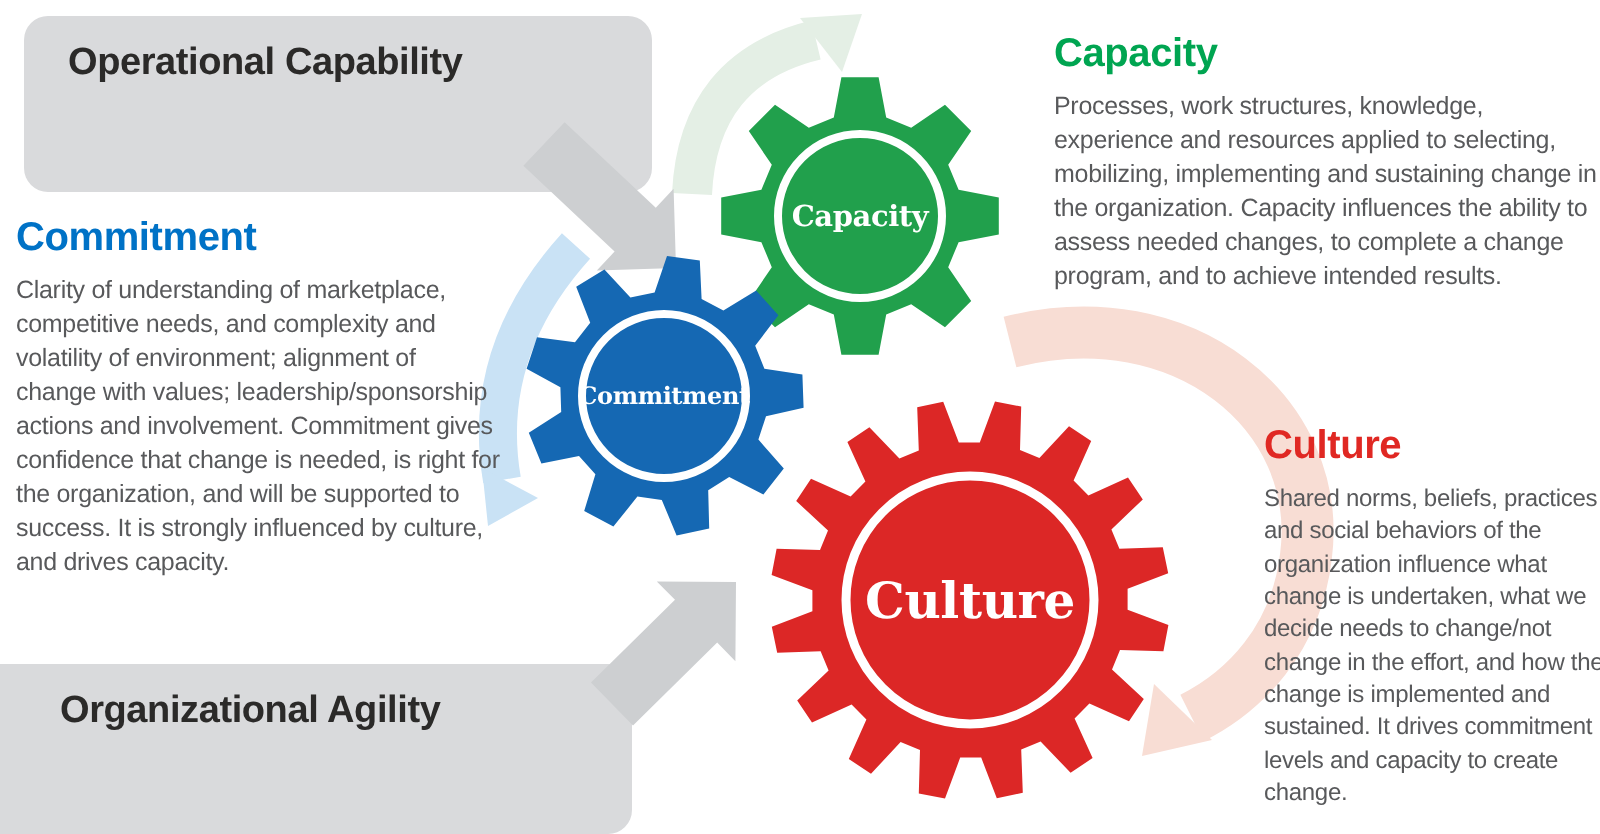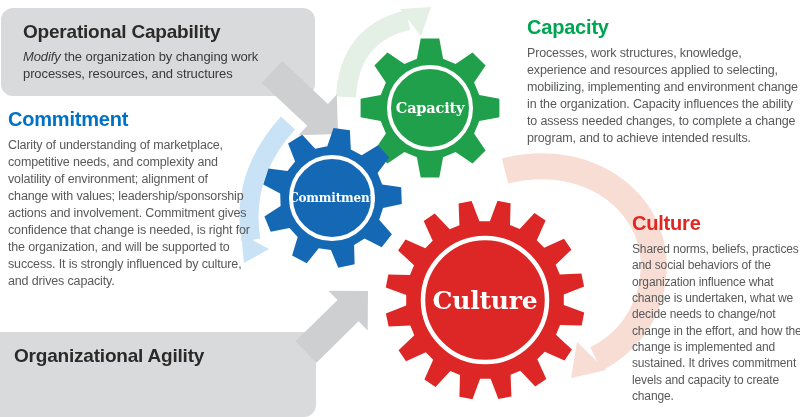--- a/index.html
+++ b/index.html
@@ -4,22 +4,22 @@
 <style>
   html,body{margin:0;padding:0;background:#ffffff;}
   .canvas{
     position:relative;width:800px;height:417px;overflow:hidden;
     font-family:"Liberation Sans",sans-serif;background:#ffffff;
   }
   .graybox{
     position:absolute;background:#D9DADC;border-radius:12px;
     padding:13px 22px;box-sizing:border-box;z-index:1;
   }
-  .box-top{left:1px;top:8px;width:314px;height:88px;}
-  .box-bottom{left:0px;top:332px;width:316px;height:85px;border-radius:0 12px 12px 0;padding-left:14px;}
+  .box-top{left:12px;top:8px;width:314px;height:88px;}
+  .box-bottom{left:0px;top:332px;width:316px;height:85px;border-radius:0 12px 12px 0;padding-left:30px;}
   .graybox h2{
     margin:0;font-size:19px;line-height:1.15;color:#2B2A29;
     font-weight:700;letter-spacing:-0.2px;
   }
   .graybox p{
     margin:5px 0 0 0;font-size:13px;line-height:1.32;color:#3A3A3C;letter-spacing:-0.1px;
   }
   .graybox p em{font-style:italic;}
   .section{position:absolute;z-index:3;}
   .section h2{margin:0 0 6px 0;font-size:20px;font-weight:700;letter-spacing:-0.2px;}
@@ -37,35 +37,34 @@
     text-anchor:middle;letter-spacing:-0.2px;
   }
 </style>
 </head>
 <body>
 
 <div class="canvas">
 
   <div class="graybox box-top">
     <h2>Operational Capability</h2>
-    <p><em>Modify</em><span> the organization by changing work processes, resources, and structures</span></p>
   </div>
 
   <div class="graybox box-bottom">
     <h2>Organizational Agility</h2>
   </div>
 
   <div class="section sec-commitment">
     <h2>Commitment</h2>
     <p>Clarity of understanding of marketplace, competitive needs, and complexity and volatility of environment; alignment of change with values; leadership/sponsorship actions and involvement. Commitment gives confidence that change is needed, is right for the organization, and will be supported to success. It is strongly influenced by culture, and drives capacity.</p>
   </div>
 
   <div class="section sec-capacity">
     <h2>Capacity</h2>
-    <p>Processes, work structures, knowledge, experience and resources applied to selecting, mobilizing, implementing and environment change in the organization. Capacity influences the ability to assess needed changes, to complete a change program, and to achieve intended results.</p>
+    <p>Processes, work structures, knowledge, experience and resources applied to selecting, mobilizing, implementing and sustaining change in the organization. Capacity influences the ability to assess needed changes, to complete a change program, and to achieve intended results.</p>
   </div>
 
   <div class="section sec-culture">
     <h2>Culture</h2>
     <p>Shared norms, beliefs, practices and social behaviors of the organization influence what change is undertaken, what we decide needs to change/not change in the effort, and how the change is implemented and sustained. It drives commitment levels and capacity to create change.</p>
   </div>
 
   <svg class="art" width="800" height="417" viewBox="0 0 800 417">
 
     <path d="M 346 97 Q 349 34 408 20" fill="none" stroke-width="20" stroke="#E4EFE5"></path>

